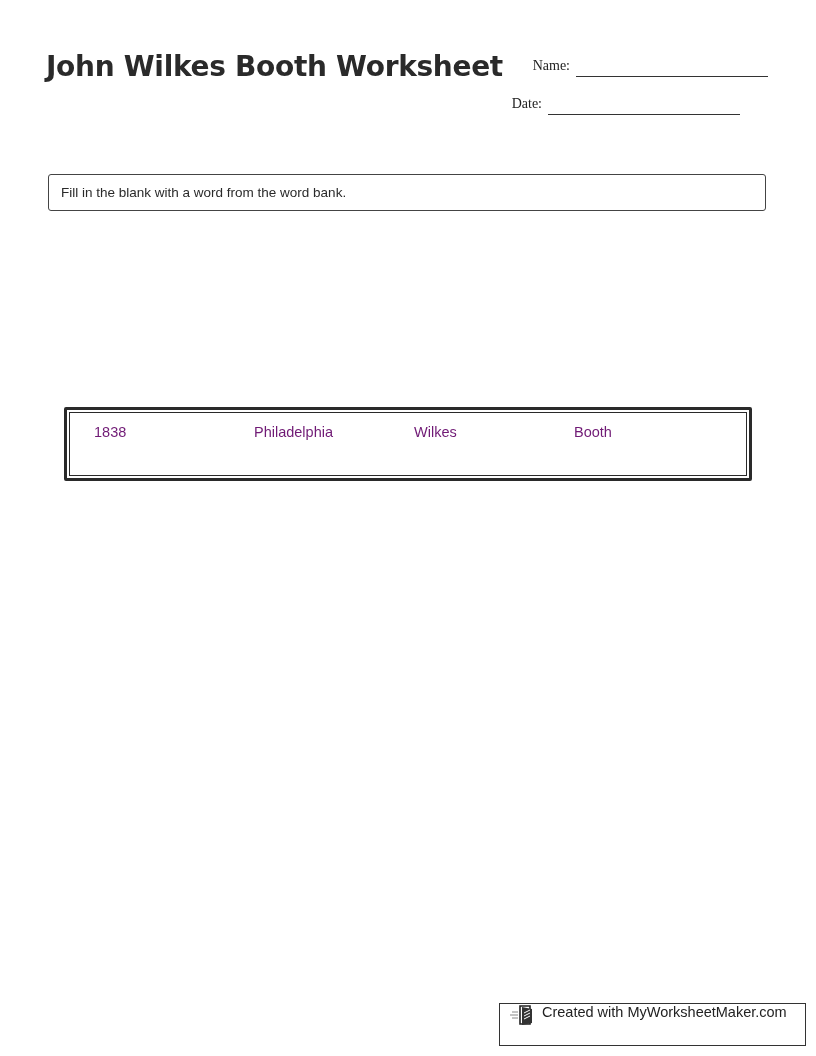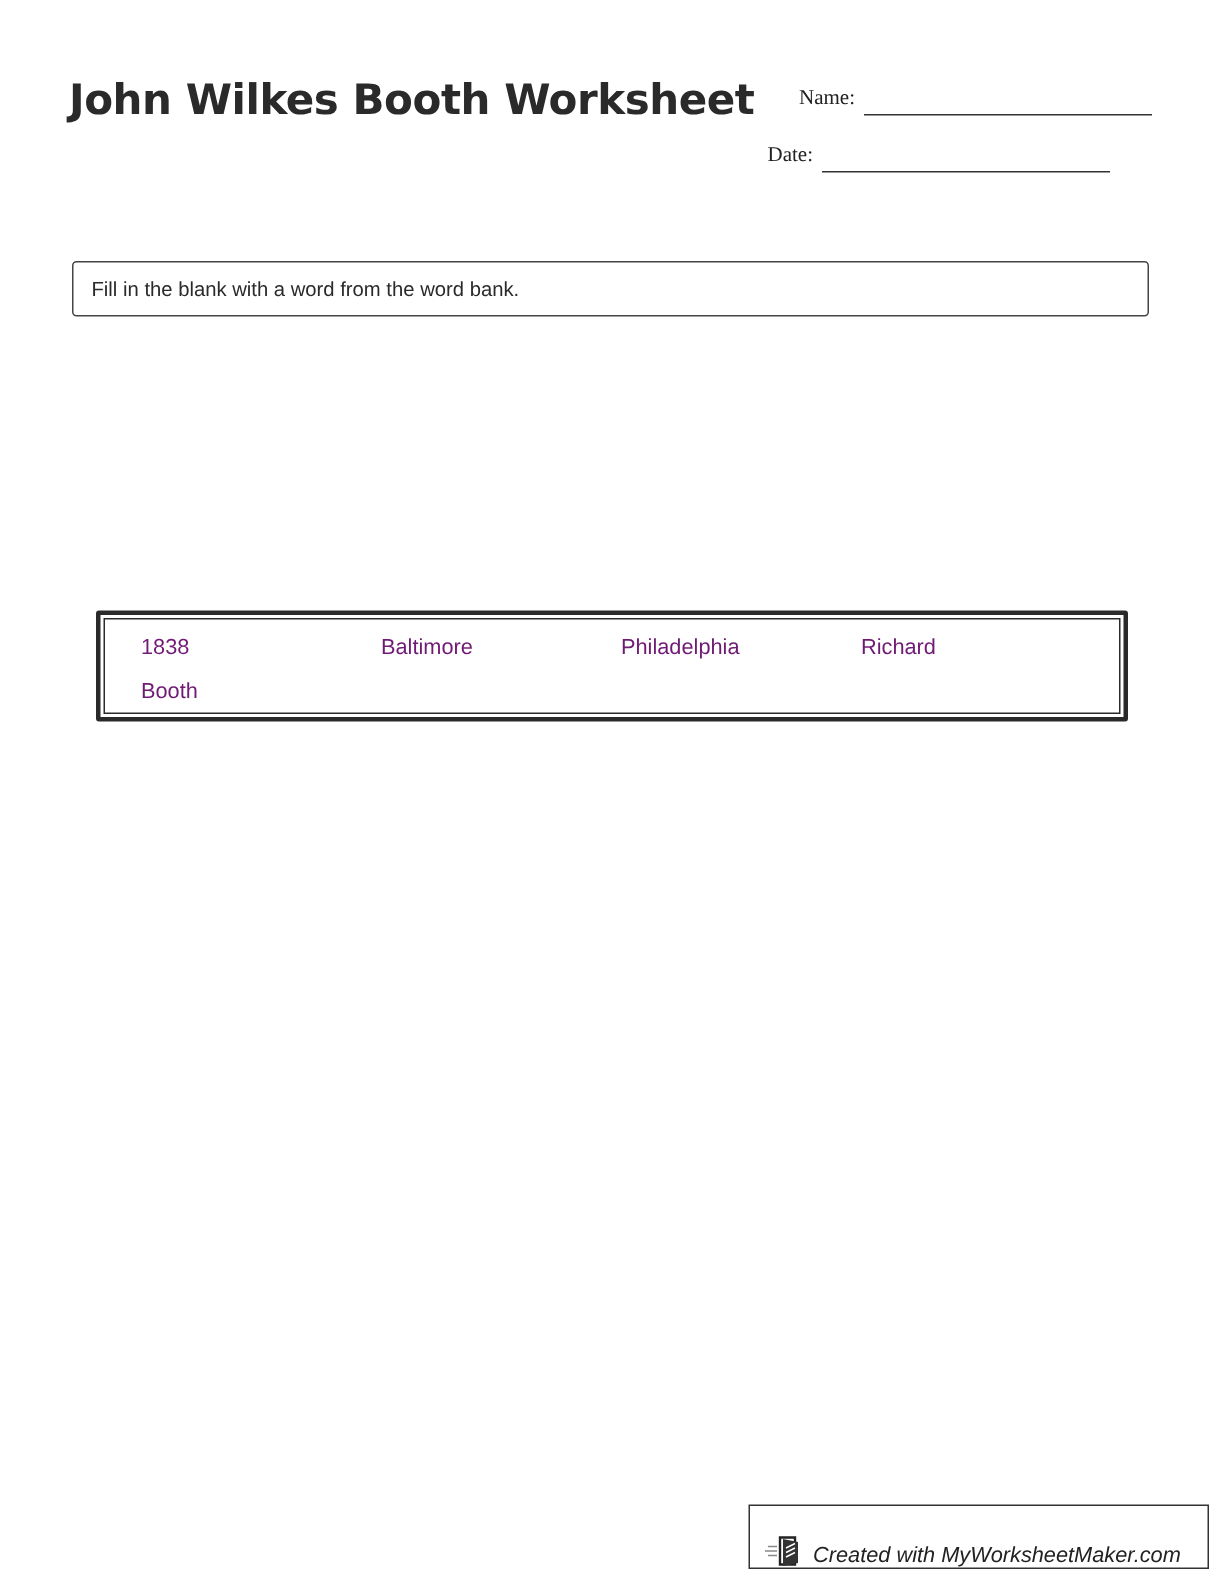--- a/index.html
+++ b/index.html
@@ -100,26 +100,25 @@
     }
     .footer-badge {
       position: absolute;
       left: 499px;
       top: 1003px;
       width: 307px;
       height: 43px;
       box-sizing: border-box;
       border: 1.3px solid #333;
       display: flex;
-      align-items: flex-end;
+      align-items: flex-start;
       padding-left: 10px;
       font-family: "Liberation Sans", sans-serif;
       font-size: 14.5px;
       color: #222;
-      font-style: italic;
     }
     .footer-icon {
       width: 26px;
       height: 22px;
       margin-right: 6px;
       display: inline-block;
     }
   </style>
 </head>
 <body>
@@ -137,23 +136,22 @@
 </div>
 
 <div class="instructions">
   <span>Fill in the blank with a word from the word bank.</span>
 </div>
 
 <div class="word-bank-outer">
   <div class="word-bank-inner">
     <div class="wb-grid">
       <span class="wb-item">1838</span>
-      <span class="wb-item">Baltimore</span>
       <span class="wb-item">Philadelphia</span>
-      <span class="wb-item">Richard</span>
+      <span class="wb-item">Wilkes</span>
       <span class="wb-item">Booth</span>
     </div>
   </div>
 </div>
 
 <div class="footer-badge">
   <span class="footer-icon">
     <svg width="26" height="22" viewBox="0 0 26 22">
       <line x1="2" y1="8" x2="8" y2="8" stroke="#888" stroke-width="1"></line>
       <line x1="0" y1="11" x2="8" y2="11" stroke="#888" stroke-width="1"></line>

